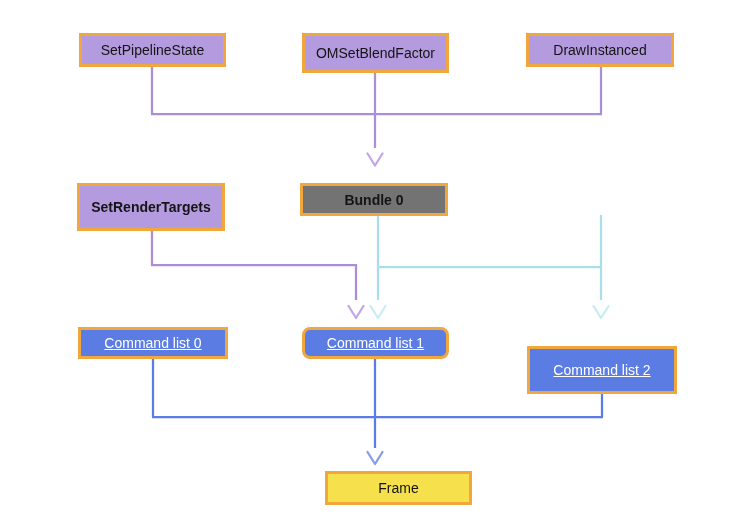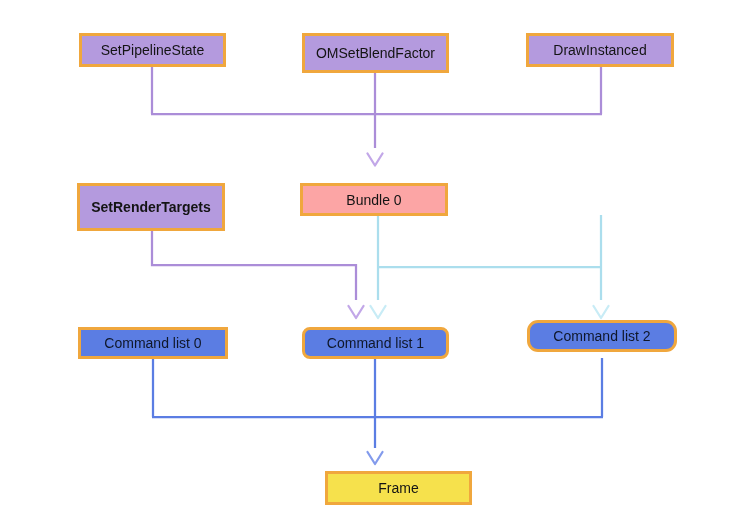--- a/index.html
+++ b/index.html
@@ -23,22 +23,22 @@
     border: 3px solid #f0a73d;
     display: flex;
     align-items: center;
     justify-content: center;
     font-size: 14px;
     color: #141414;
     z-index: 2;
     white-space: nowrap;
   }
   .node.purple { background: #b49ade; }
-  .node.cyan   { background: #fca5a5; }
-  .node.blue   { background: #5b7de3; color: #0f172a; }
+  .node.cyan   { background: #737373; font-weight: bold; }
+  .node.blue   { background: #5b7de3; color: #ffffff; text-decoration: underline; }
   .node.yellow { background: #f6e14c; }
 </style>
 </head>
 <body>
 
 <div class="canvas">
 
   <svg class="connectors" viewBox="0 0 752 528" xmlns="http://www.w3.org/2000/svg">
 
     <g fill="none" stroke-width="2.25" stroke-linecap="butt" stroke="#ab8dd8">
@@ -67,17 +67,17 @@
 
   <div class="node purple" style="left:77px; top:183px; width:148px; height:48px;font-weight:bold;">SetRenderTargets</div>
 
   <div class="node cyan" style="left:300px; top:183px; width:148px; height:33px;">Bundle 0</div>
 
 
   <div class="node blue" style="left:78px; top:327px; width:150px; height:32px;">Command list 0</div>
 
   <div class="node blue" style="left:302px; top:327px; width:147px; height:32px;border-radius:8px;">Command list 1</div>
 
-  <div class="node blue" style="left:527px; top:320px; width:150px; height:32px;border-radius:11px;">Command list 2</div>
+  <div class="node blue" style="left:527px; top:346px; width:150px; height:48px;">Command list 2</div>
 
   <div class="node yellow" style="left:303px; top:471px; width:147px; height:34px;margin-left:22px;">Frame</div>
 
 </div>
 
 </body></html>

